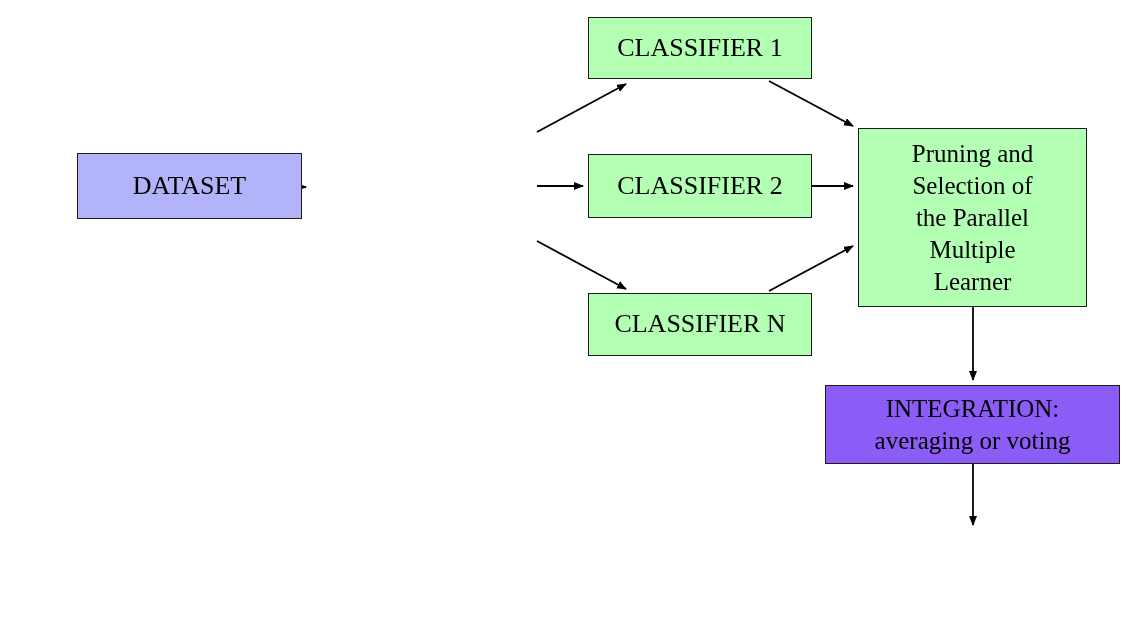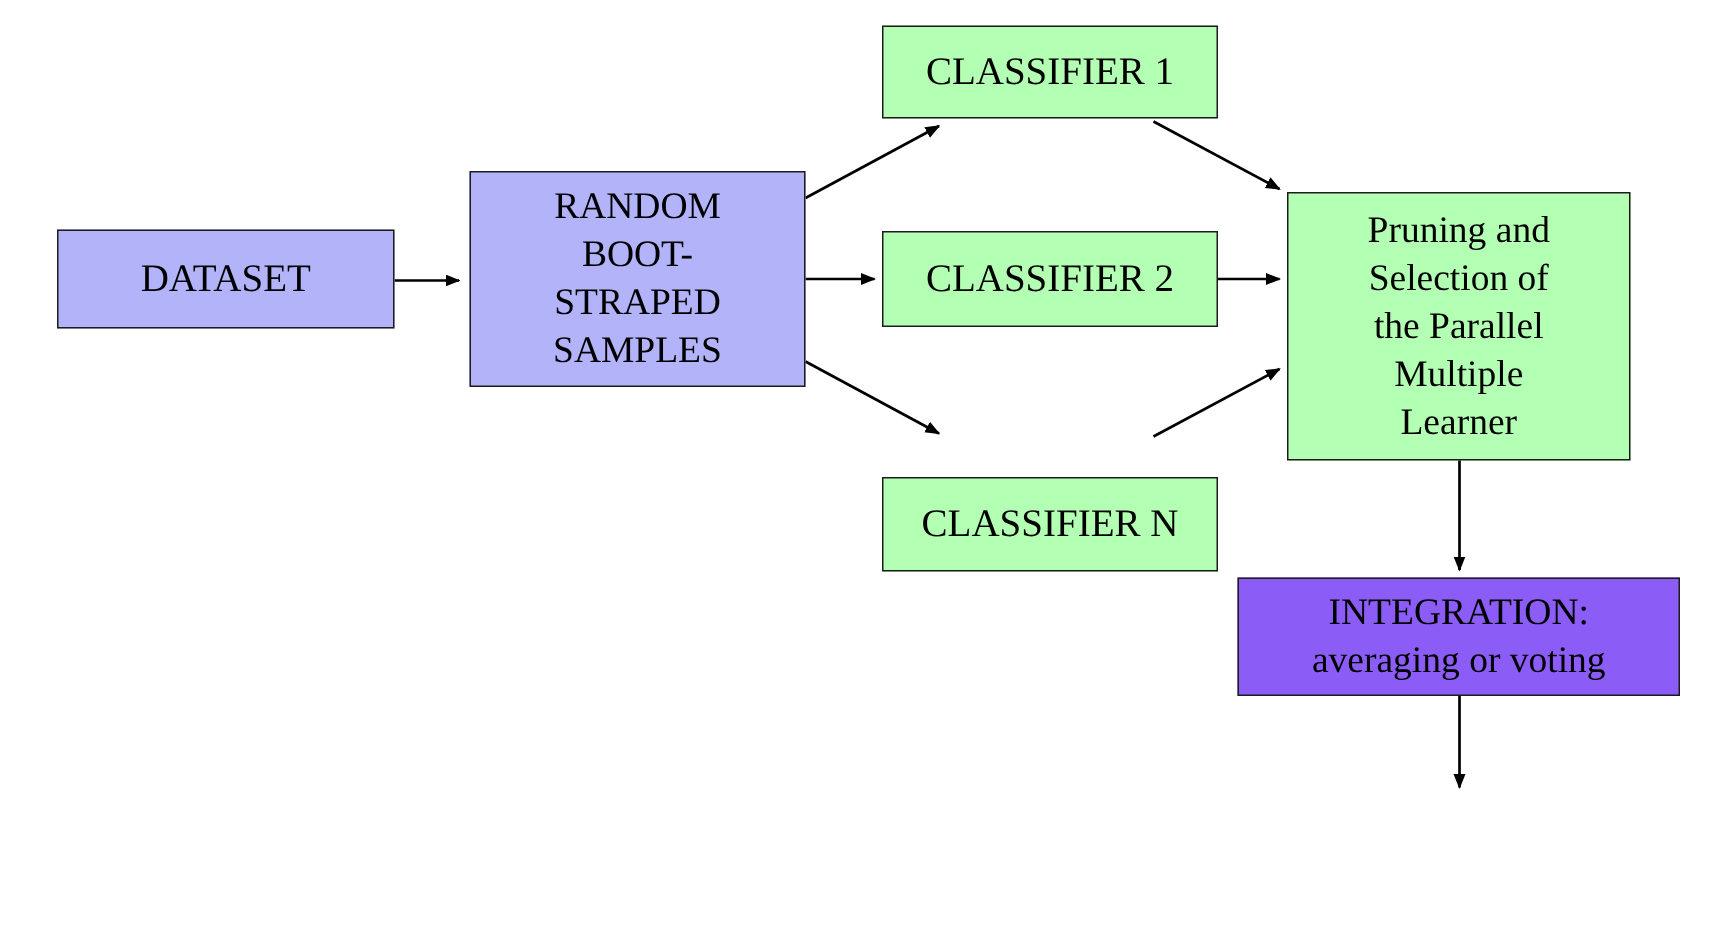--- a/index.html
+++ b/index.html
@@ -30,21 +30,21 @@
     font-size: 26px;
     line-height: 1.25;
     box-sizing: border-box;
   }
   .node.multiline { font-size: 25px; line-height: 1.28; }
 
   .node-dataset     { left: 38px;  top: 153px; width: 225px; height: 66px;  }
   .node-samples     { left: 313px; top: 114px; width: 224px; height: 144px; }
   .node-classifier1 { left: 588px; top: 17px;  width: 224px; height: 62px;  }
   .node-classifier2 { left: 588px; top: 154px; width: 224px; height: 64px; text-align: center;  }
-  .node-classifier-n{ left: 588px; top: 293px; width: 224px; height: 63px; margin-top: 25px;  }
+  .node-classifier-n{ left: 588px; top: 293px; width: 224px; height: 63px;  }
   .node-pruning     { left: 858px; top: 96px;  width: 229px; height: 179px; }
   .node-integration { left: 825px; top: 385px; width: 295px; height: 79px;  }
   .node-decision    { left: 860px; top: 530px; width: 235px; height: 70px;  }
 
   .edge {
     stroke: #000000;
     stroke-width: 1.8;
     fill: none;
   }
 </style>
@@ -63,26 +63,22 @@
     <line class="edge" x1="537" y1="132" x2="626" y2="84" marker-end="url(#arrowhead)"></line>
     <line class="edge" x1="537" y1="186" x2="583" y2="186" marker-end="url(#arrowhead)"></line>
     <line class="edge" x1="537" y1="241" x2="626" y2="289" marker-end="url(#arrowhead)"></line>
     <line class="edge" x1="769" y1="81" x2="853" y2="126" marker-end="url(#arrowhead)"></line>
     <line class="edge" x1="812" y1="186" x2="853" y2="186" marker-end="url(#arrowhead)"></line>
     <line class="edge" x1="769" y1="291" x2="853" y2="246" marker-end="url(#arrowhead)"></line>
     <line class="edge" x1="973" y1="275" x2="973" y2="380" marker-end="url(#arrowhead)"></line>
     <line class="edge" x1="973" y1="464" x2="973" y2="525" marker-end="url(#arrowhead)"></line>
   </svg>
 
-  <div class="node node-dataset" style="background-color: rgb(179, 179, 250);">DATASET</div>
+  <div class="node node-dataset" style="background-color: rgb(179, 179, 250); margin-left: 39px;">DATASET</div>
 
-  <div class="node node-samples multiline" style="background-color: rgb(179, 179, 250);">RANDOM
-BOOT-
-STRAPED
-SAMPLES</div>
 
   <div class="node node-classifier1" style="background-color: rgb(179, 255, 179);">CLASSIFIER 1</div>
 
   <div class="node node-classifier2" style="background-color: rgb(179, 255, 179);">CLASSIFIER 2</div>
 
   <div class="node node-classifier-n" style="background-color: rgb(179, 255, 179);">CLASSIFIER N</div>
 
   <div class="node node-pruning multiline" style="background-color: rgb(179, 255, 179); margin-top: 32px;">Pruning and
 Selection of
 the Parallel

